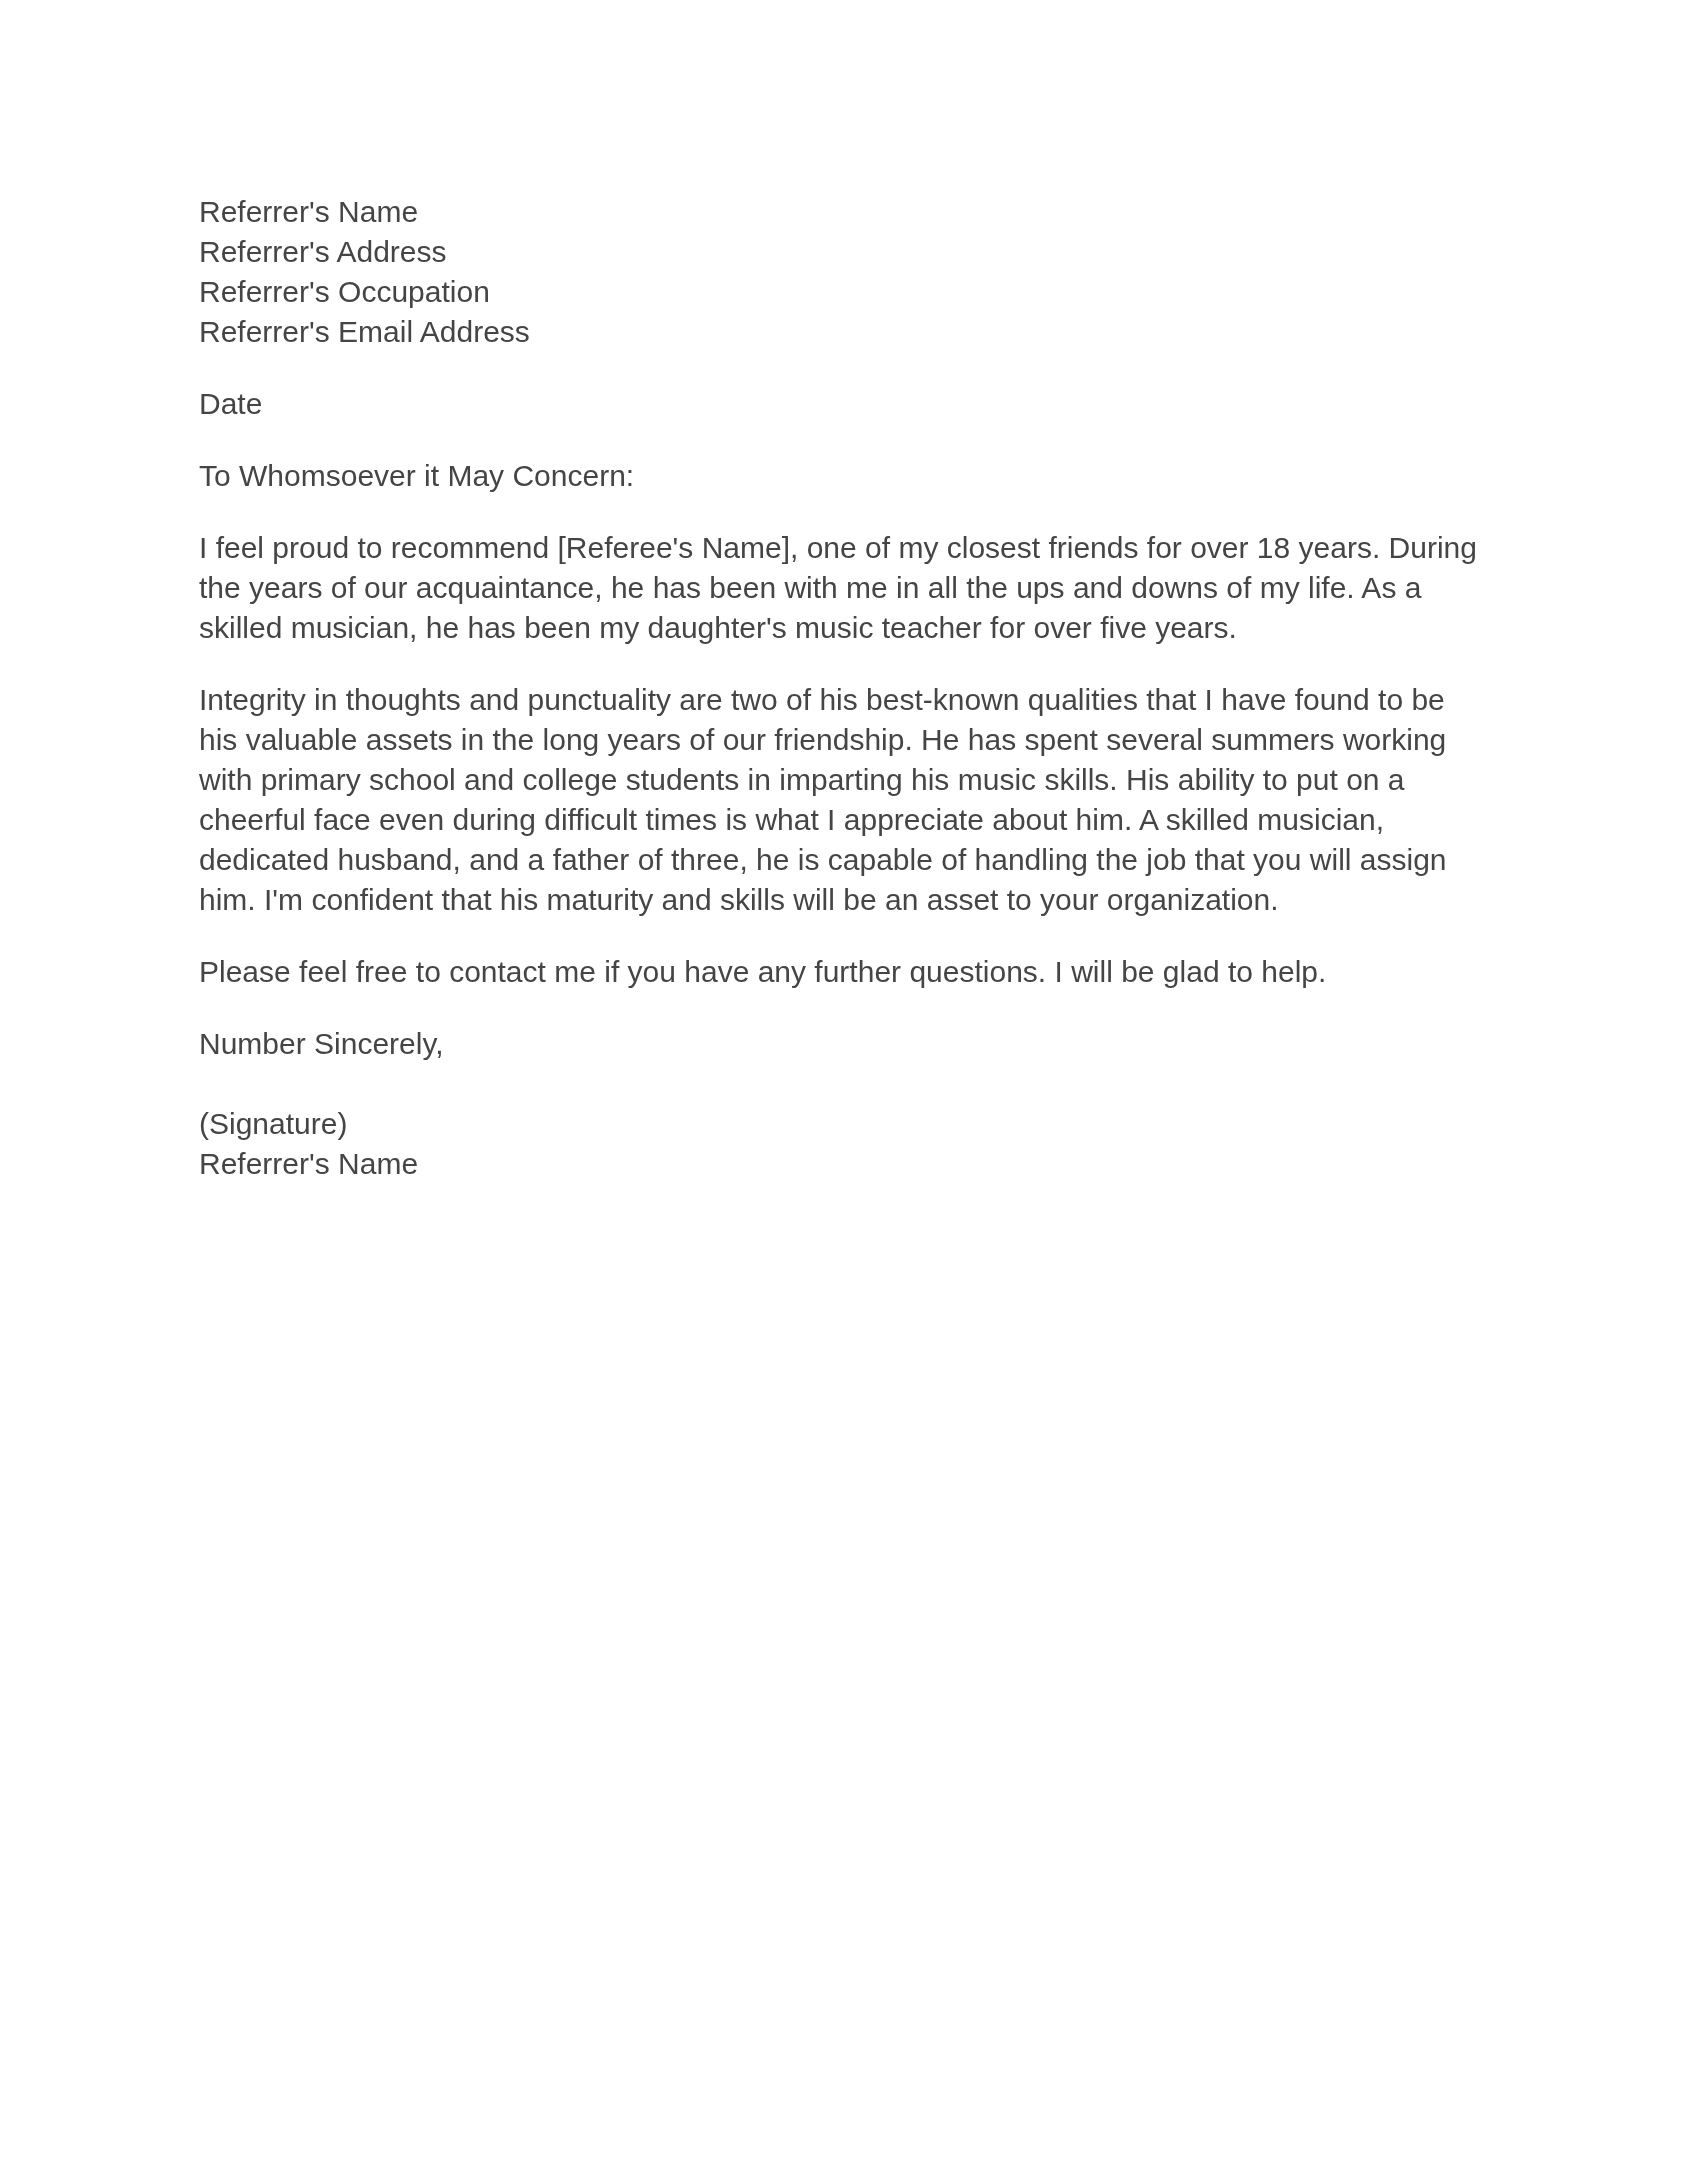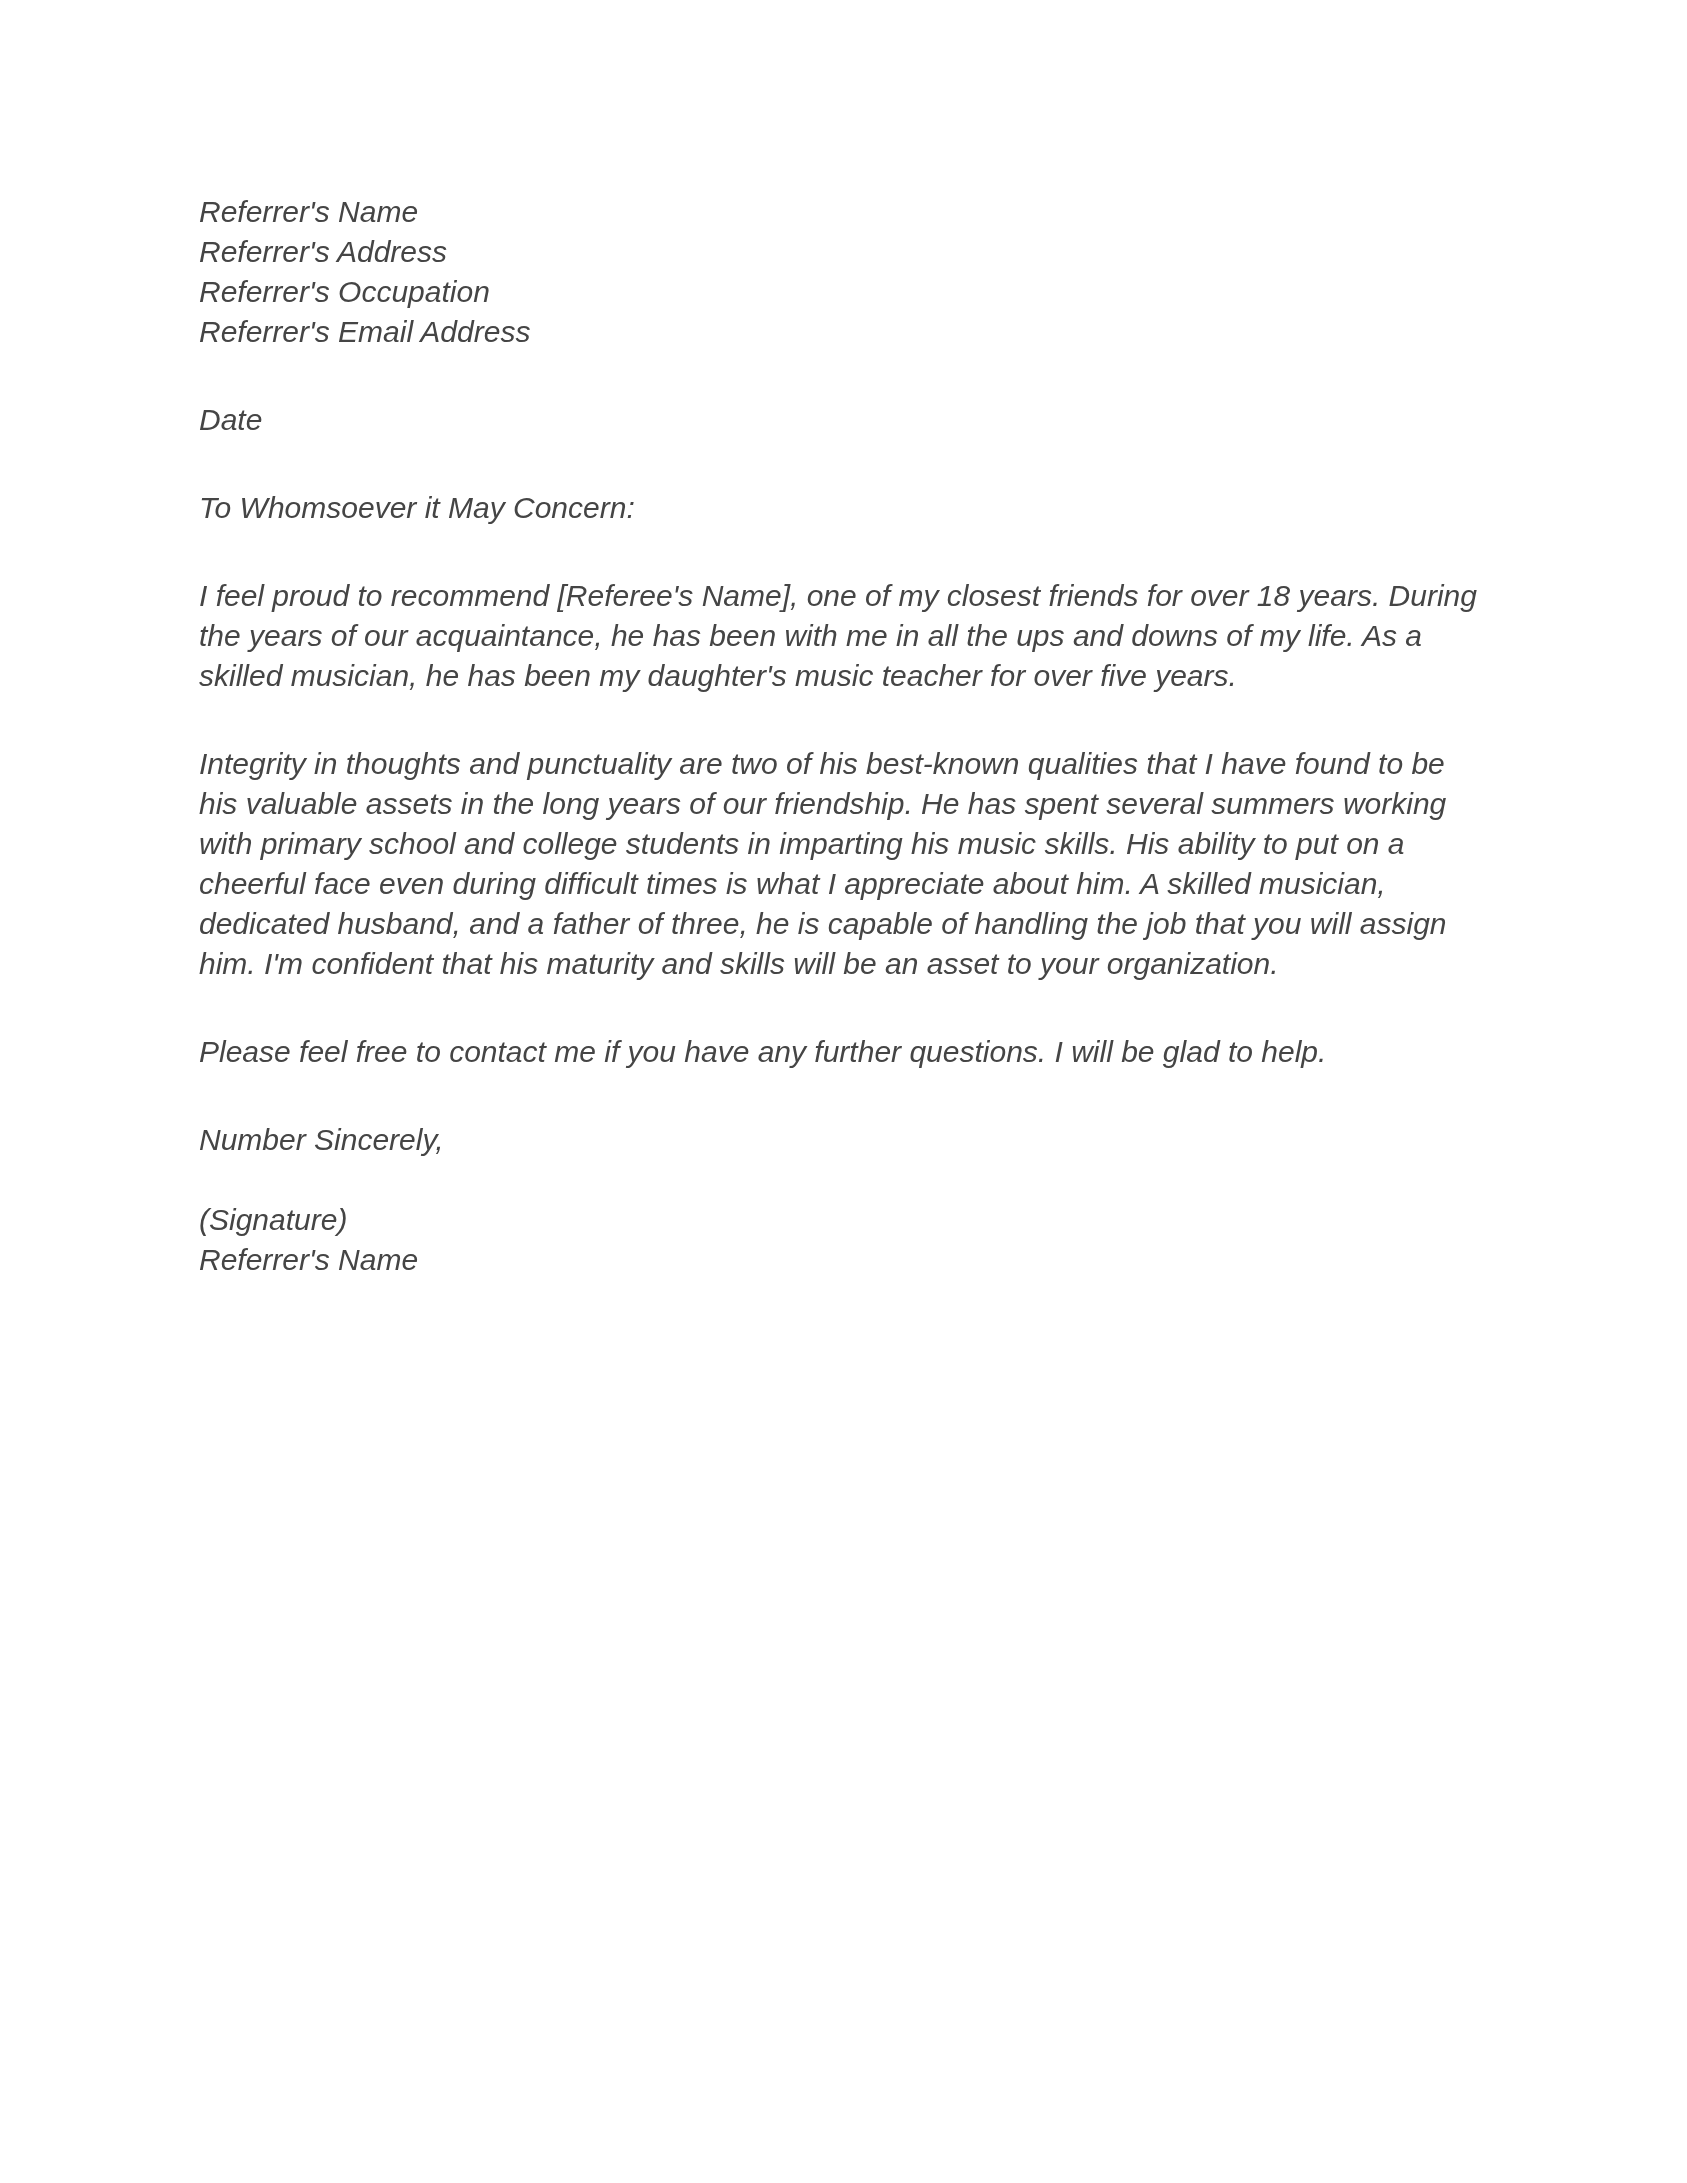--- a/index.html
+++ b/index.html
@@ -20,31 +20,30 @@
     background: #ffffff;
     font-family: "Liberation Sans", sans-serif;
     font-size: 30px;
     line-height: 40px;
     color: #454545;
     -webkit-font-smoothing: antialiased;
   }
   .block {
     margin: 40px 0 0 0;
     padding: 0;
-    font-style: italic;
   }
   .block:first-child {
     margin-top: 0;
   }
   .line {
     margin: 0;
     padding: 0;
   }
   p.block {
-    margin-top: 48px;
+    margin-top: 32px;
   }
 </style>
 </head>
 <body>
 
 <div class="page">
 
   <div class="block">
     <div class="line">Referrer's Name</div>
     <div class="line">Referrer's Address</div>

